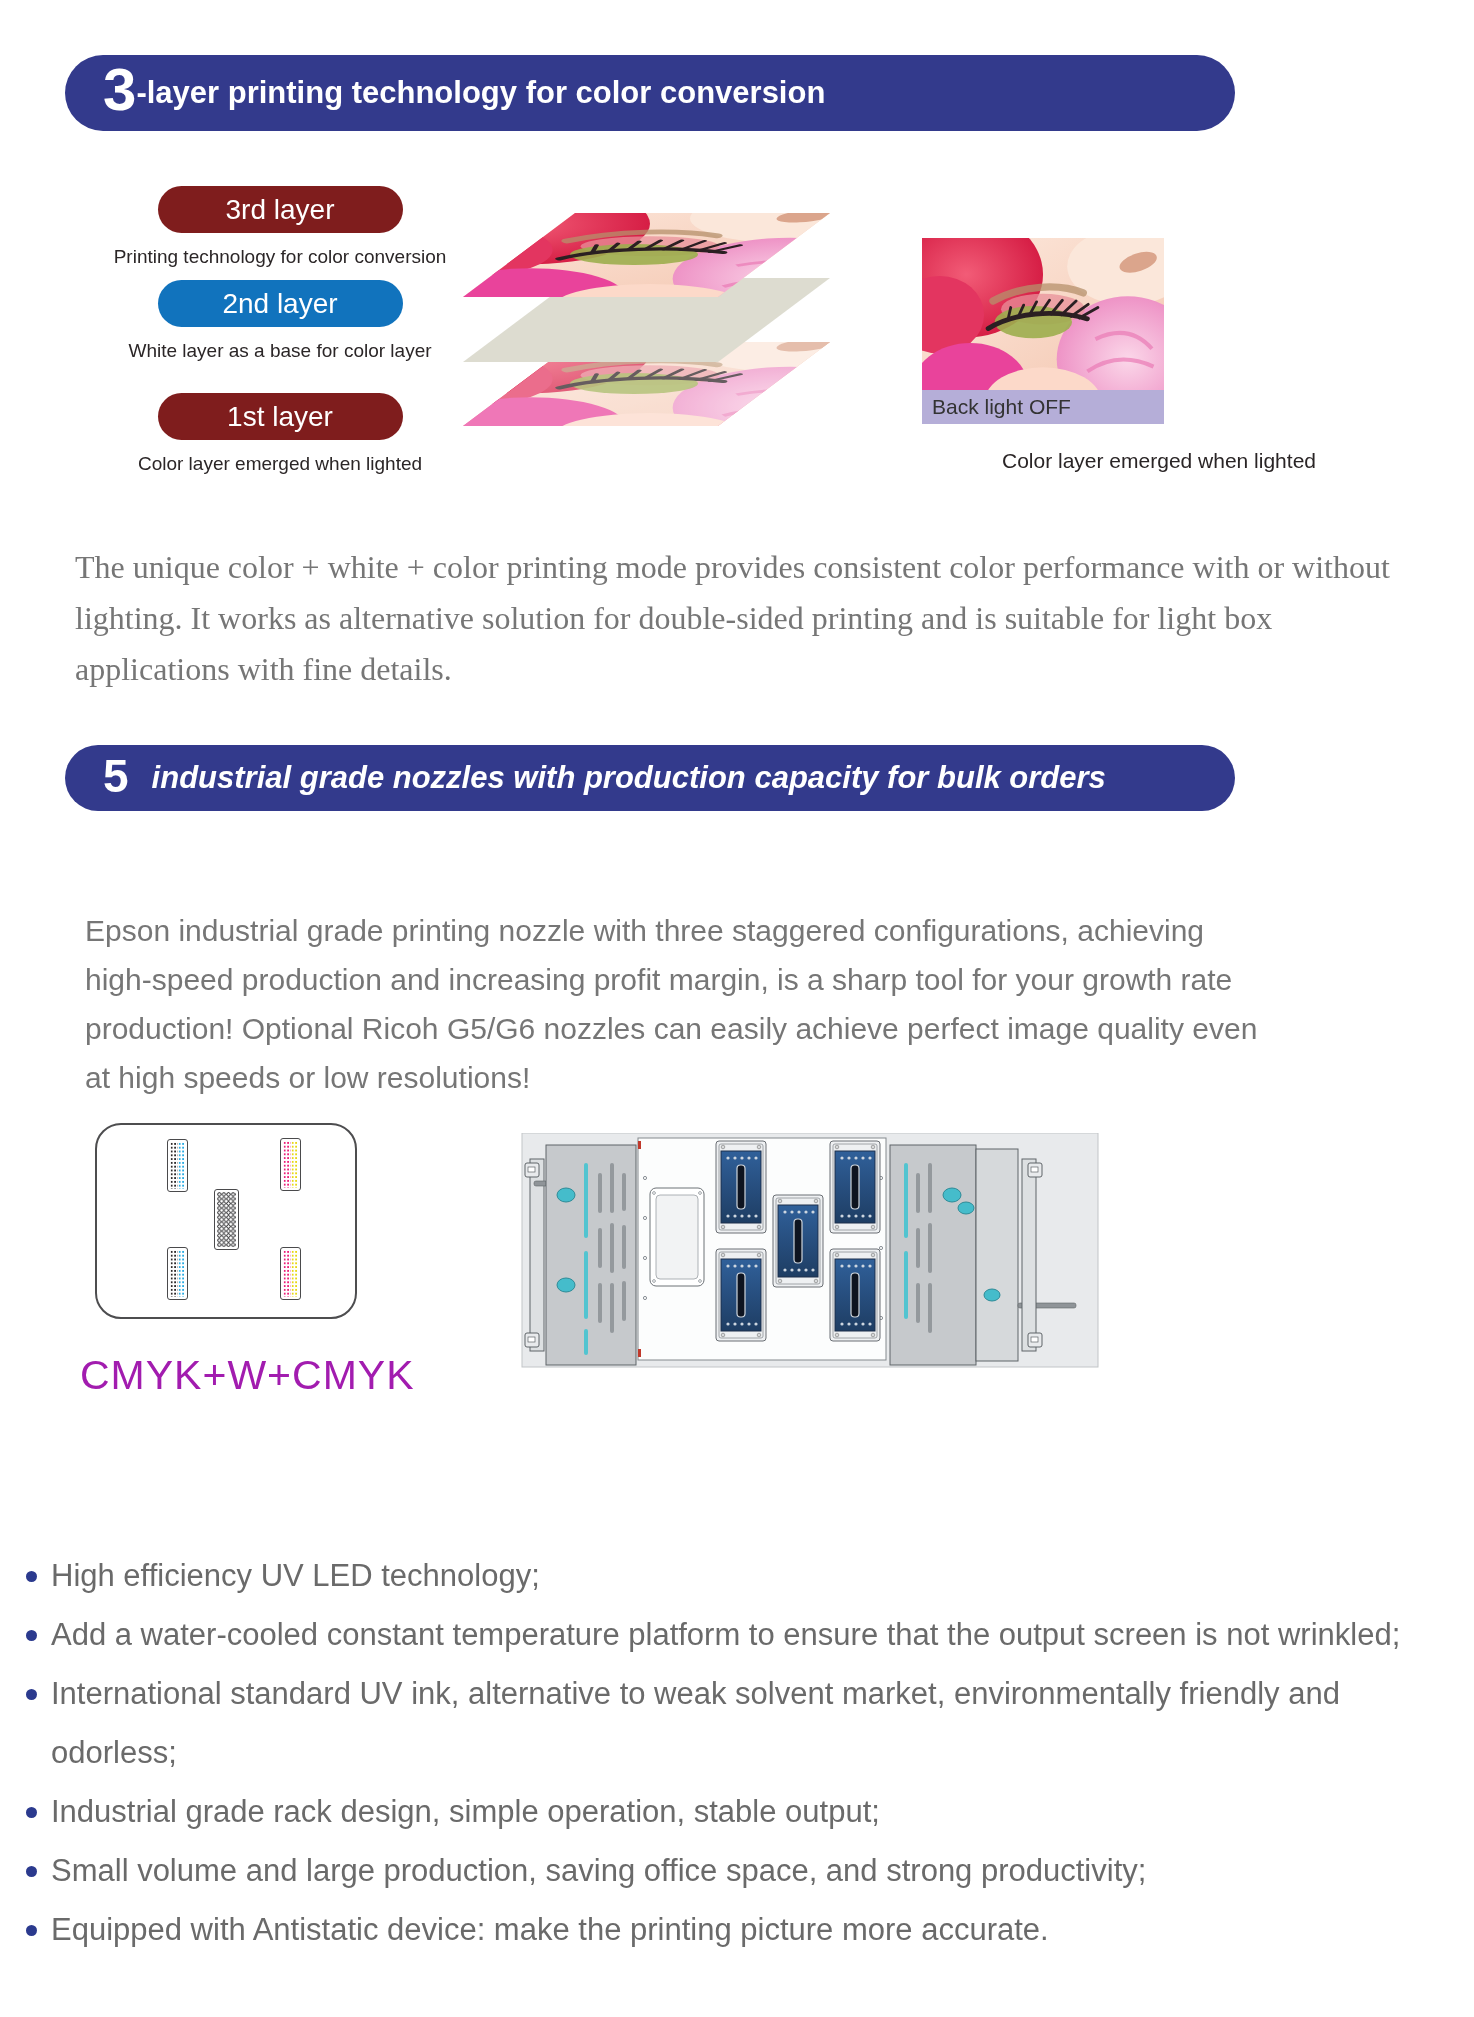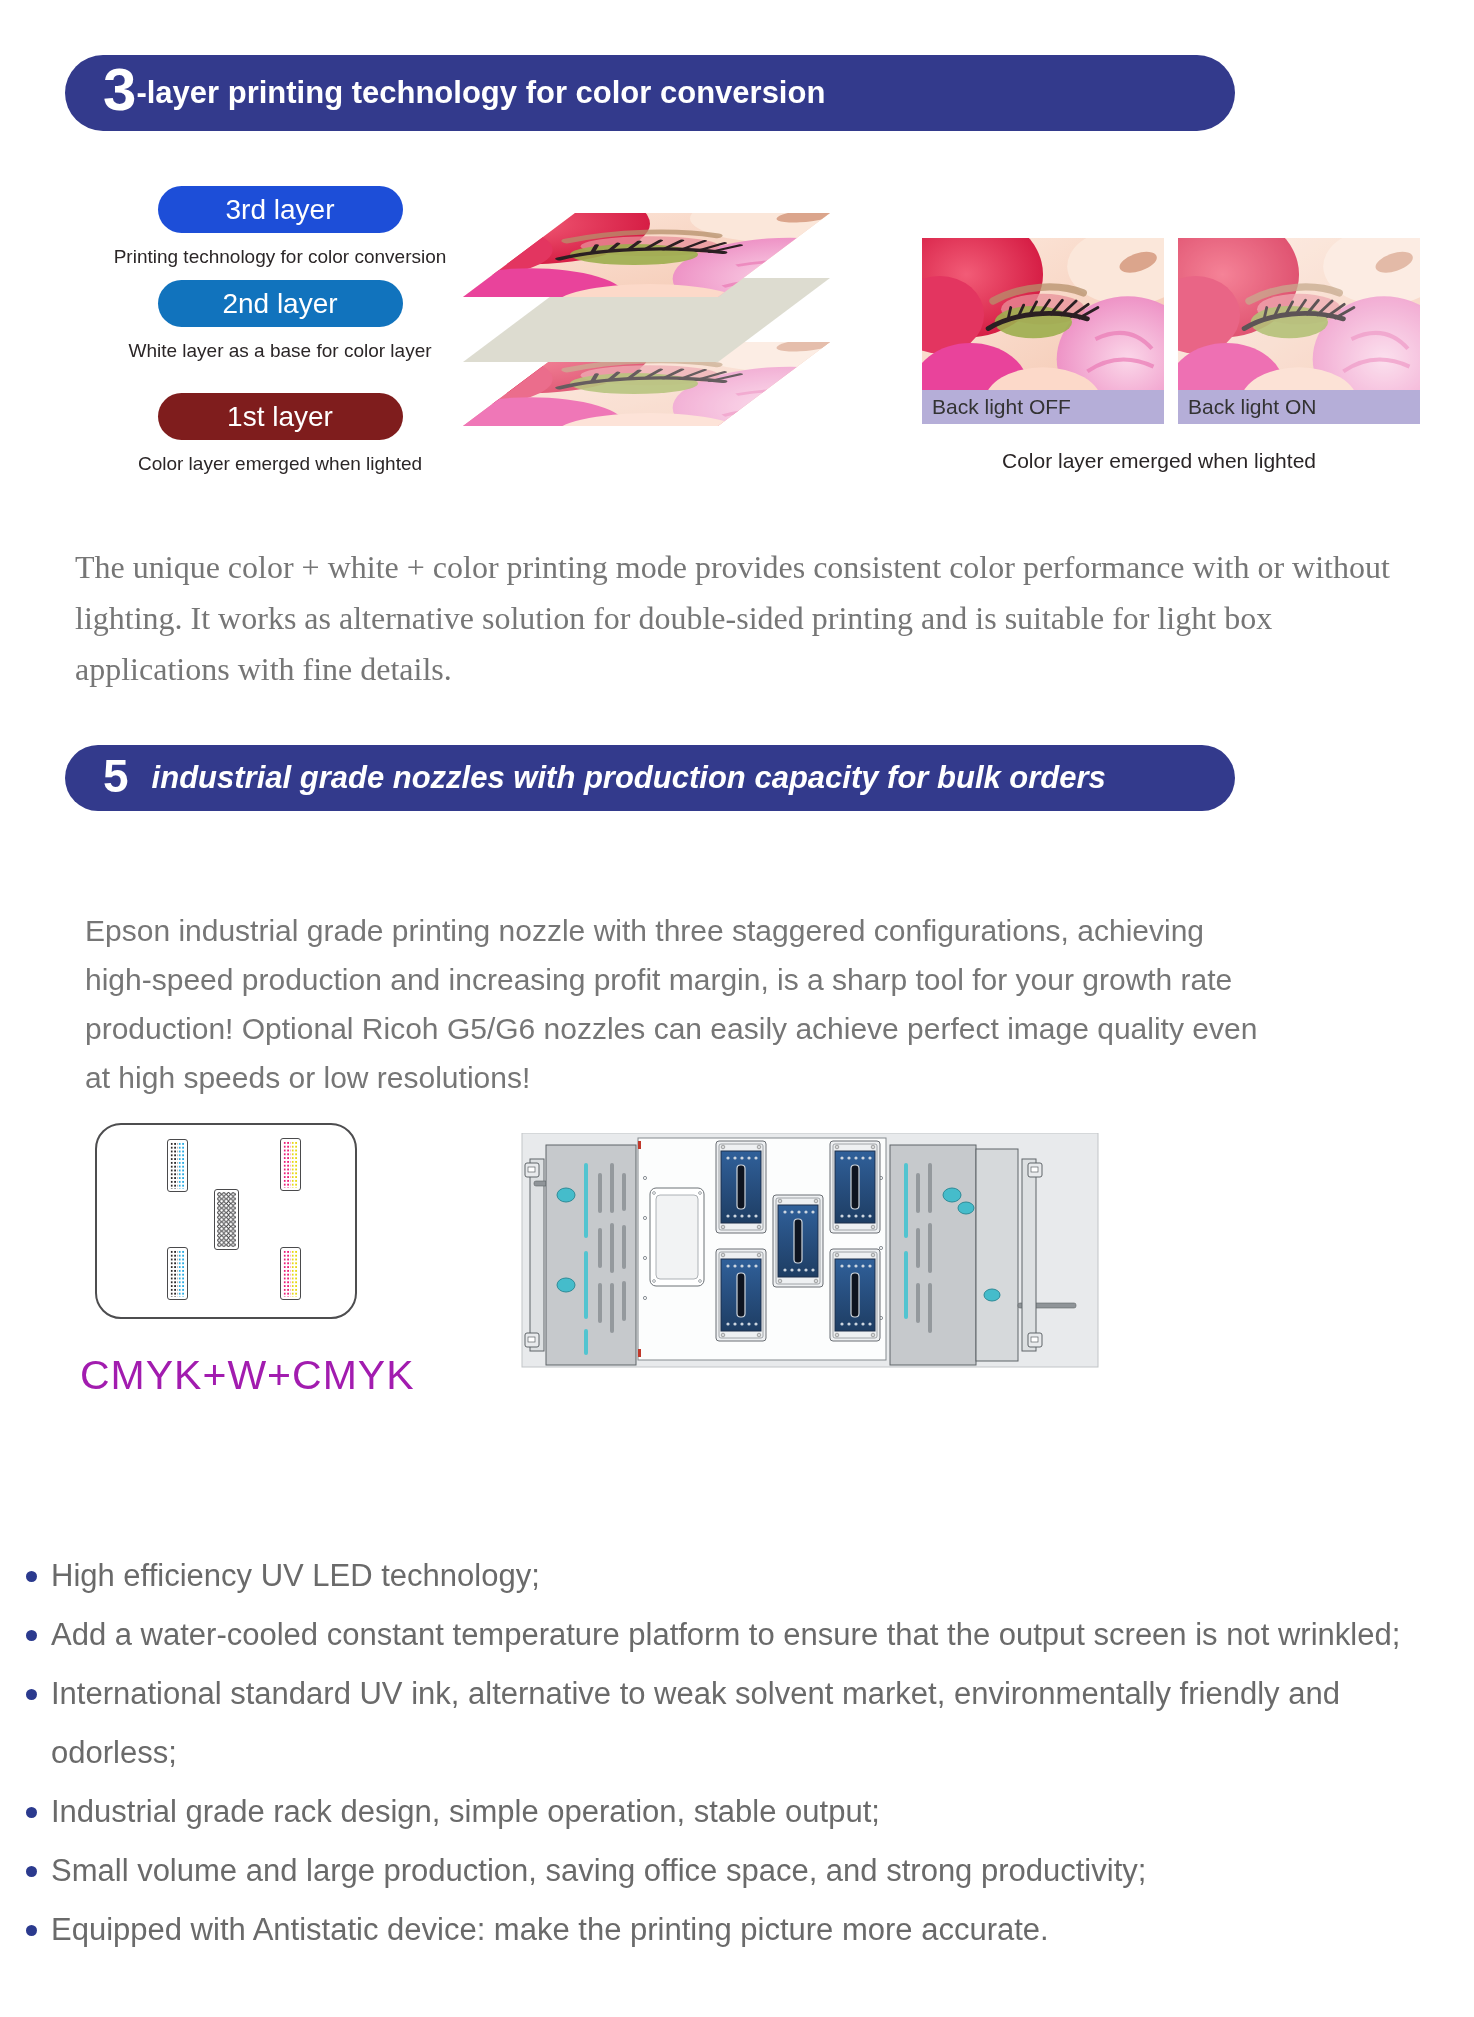--- a/index.html
+++ b/index.html
@@ -13,21 +13,21 @@
   .banner .num{font-weight:bold;line-height:1;}
   .banner1 .num{font-size:60px;transform:translateY(-3px);}
   .banner2 .num{font-size:46px;transform:translateY(-2px);}
   .banner .rest{font-weight:bold;font-size:31px;}
   .banner2 .rest{margin-left:23px;font-style:italic;}
 
   
   .layer-legend{position:absolute;left:70px;top:186px;width:420px;text-align:center;}
   .pill{width:245px;height:47px;border-radius:24px;margin:0 auto;color:#fff;
         font-size:28px;font-weight:500;display:flex;align-items:center;justify-content:center;}
-  .pill-3{background:#1d4ed8;}
+  .pill-3{background:#7f1d1d;}
   .pill-2{background:#1173bd;margin-top:12px;}
   .pill-1{background:#7f1d1d;margin-top:31px;}
   .layer-caption{margin-top:13px;font-size:19px;color:#2b2627;}
 
   
   .sheet-graphic{position:absolute;left:430px;top:185px;width:450px;height:285px;}
 
   
   .cmp-card{position:absolute;width:242px;}
   .card-off{left:898px;top:238px;padding-left:24px;}
@@ -178,27 +178,20 @@
       <use href="#flowerart" x="20" y="15" width="400" height="105"></use>
     </g>
   </svg>
 
   <div class="cmp-card card-off">
     <svg class="cmp-photo" viewBox="0 0 300 188" preserveAspectRatio="none">
       <use href="#flowerart" width="300" height="200"></use>
     </svg>
     <div class="cmp-label">Back light OFF</div>
   </div>
-  <div class="cmp-card card-on">
-    <svg class="cmp-photo" viewBox="0 0 300 188" preserveAspectRatio="none">
-      <use href="#flowerart" width="300" height="200"></use>
-      <rect width="300" height="200" fill="#ffffff" opacity="0.24"></rect>
-    </svg>
-    <div class="cmp-label">Back light ON</div>
-  </div>
   <div class="cards-caption">Color layer emerged when lighted</div>
 
   <p class="para para1">The unique color + white + color printing mode provides consistent color performance with or without lighting. It works as alternative solution for double-sided printing and is suitable for light box applications with fine details.</p>
 
   <header class="banner banner2">
     <span class="num">5</span>
     <span class="rest">industrial grade nozzles with production capacity for bulk orders</span>
   </header>
 
   <p class="para para2">Epson industrial grade printing nozzle with three staggered configurations, achieving high-speed production and increasing profit margin, is a sharp tool for your growth rate production! Optional Ricoh G5/G6 nozzles can easily achieve perfect image quality even at high speeds or low resolutions!</p>

